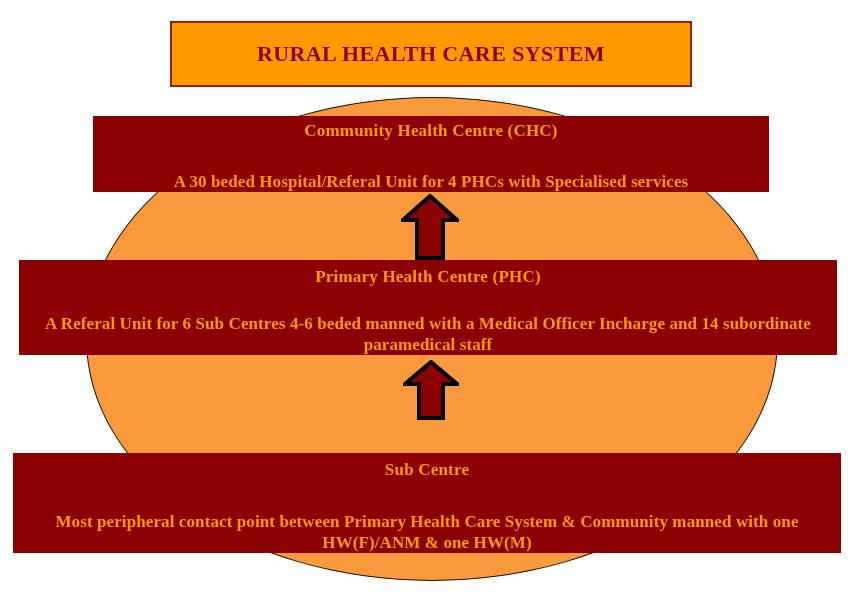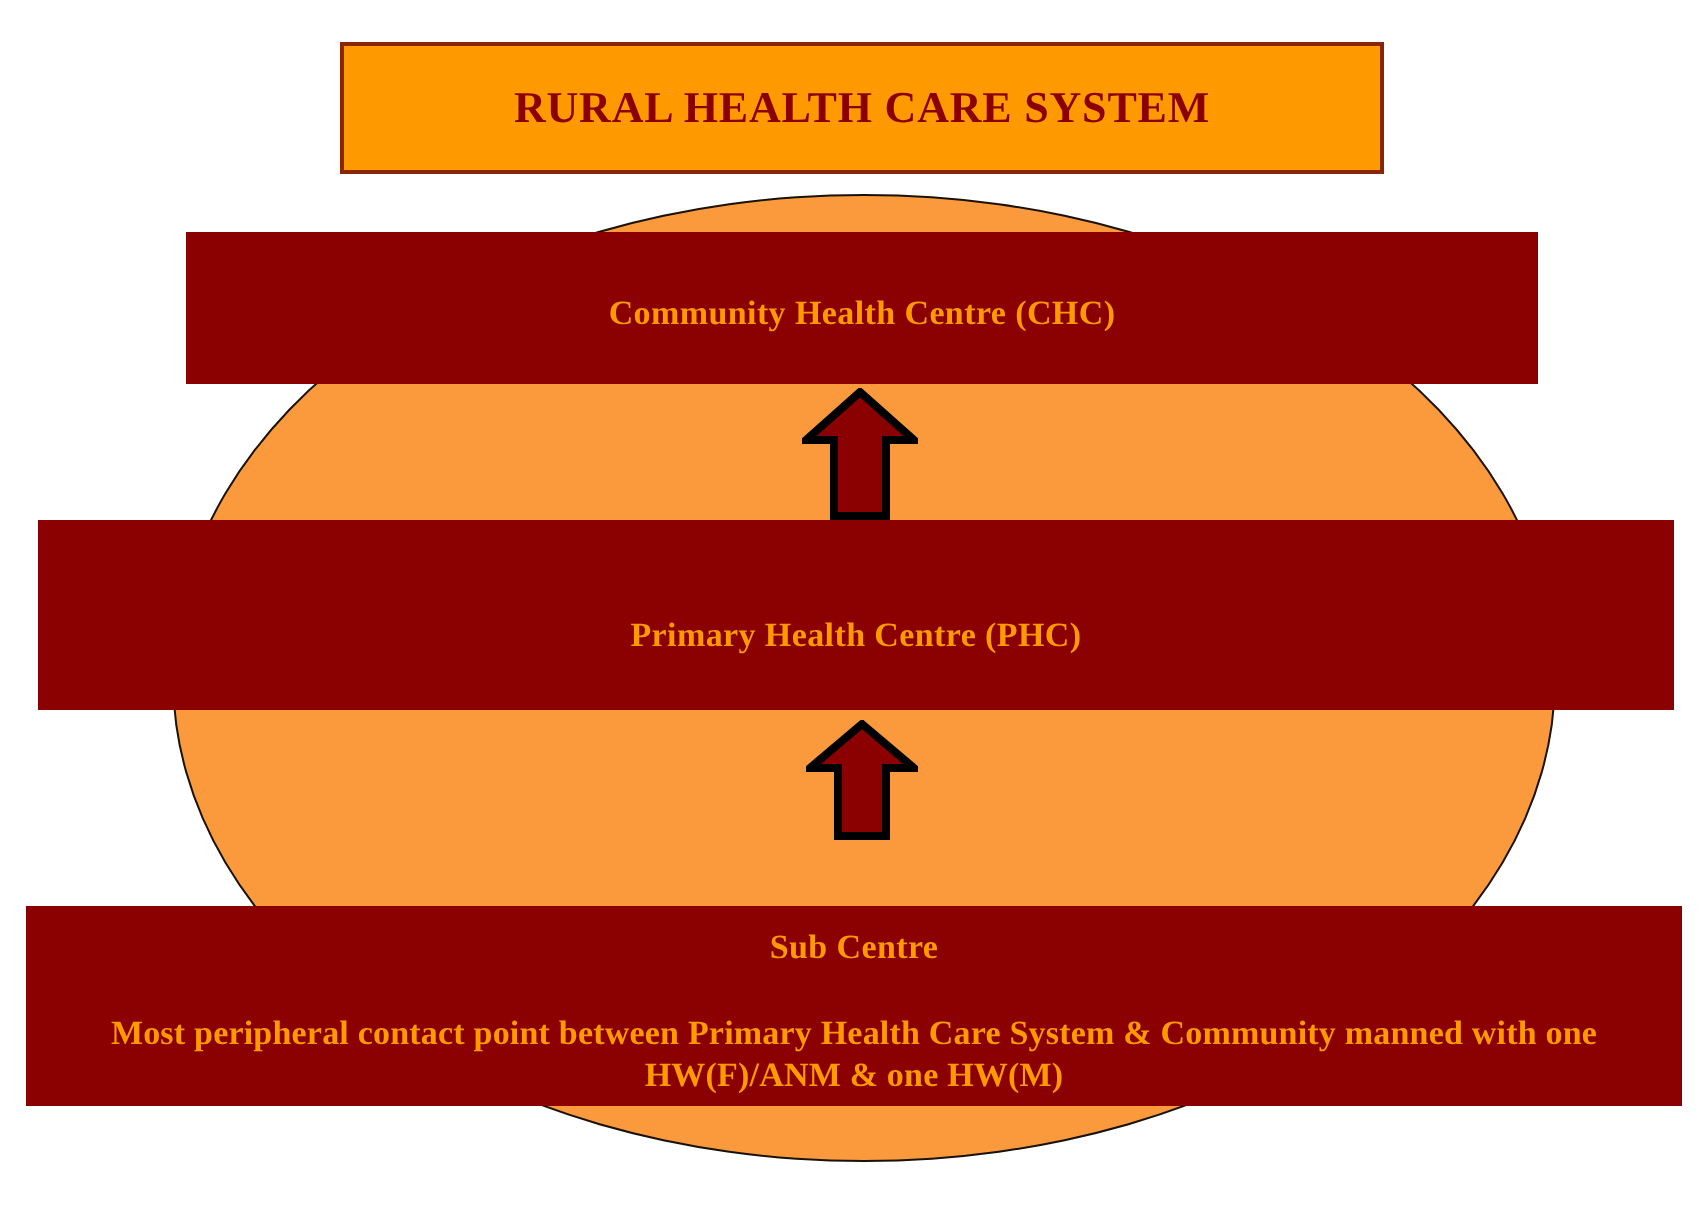--- a/index.html
+++ b/index.html
@@ -63,21 +63,21 @@
   .level-box {
     position: absolute;
     background: #8B0000;
     z-index: 3;
     color: #FF9900;
     font-weight: bold;
     text-align: center;
     box-sizing: border-box;
     display: flex;
     flex-direction: column;
-    justify-content: center;
+    justify-content: space-between;
   }
   .level-head {
     font-size: 17px;
     line-height: 1.1;
     letter-spacing: 0.2px;
   }
   .level-desc {
     font-size: 17px;
     line-height: 1.25;
     letter-spacing: 0.1px;
@@ -93,21 +93,21 @@
     padding-top: 6px;
   }
   .box-chc .level-desc { margin-top: 20px; }
 
   
   .box-phc {
     left: 19px;
     top: 260px;
     width: 818px;
     height: 95px;
-    padding-top: 22px;
+    padding-top: 8px;
   }
   .box-phc .level-desc { margin-top: 21px; }
 
   
   .box-sc {
     left: 13px;
     top: 419px;
     width: 828px;
     height: 100px;
     padding-top: 8px;
@@ -140,30 +140,32 @@
 <div id="canvas">
 
   <div class="ellipse"></div>
 
   <div class="title-box">
     <span class="title-line">RURAL HEALTH CARE SYSTEM</span>
   </div>
 
   <div class="level-box box-chc">
     <div class="level-head">Community Health Centre (CHC)</div>
+    <div class="level-desc">A 30 beded Hospital/Referal Unit for 4 PHCs with Specialised services</div>
   </div>
 
   <div class="arrow arrow-chc">
     <svg viewBox="0 0 58 66" preserveAspectRatio="none" aria-hidden="true">
       <polygon points="29,2 56,26 42,26 42,64 16,64 16,26 2,26" fill="#8B0000" stroke="#000000" stroke-width="4" stroke-linejoin="miter"></polygon>
     </svg>
   </div>
 
   <div class="level-box box-phc">
     <div class="level-head">Primary Health Centre (PHC)</div>
+    <div class="level-desc">A Referal Unit for 6 Sub Centres 4-6 beded  manned with a Medical Officer Incharge and 14 subordinate paramedical staff</div>
   </div>
 
   <div class="arrow arrow-phc">
     <svg viewBox="0 0 56 60" preserveAspectRatio="none" aria-hidden="true">
       <polygon points="28,2 54,24 40,24 40,58 16,58 16,24 2,24" fill="#8B0000" stroke="#000000" stroke-width="4" stroke-linejoin="miter"></polygon>
     </svg>
   </div>
 
   <div class="level-box box-sc">
     <div class="level-head">Sub Centre</div>

